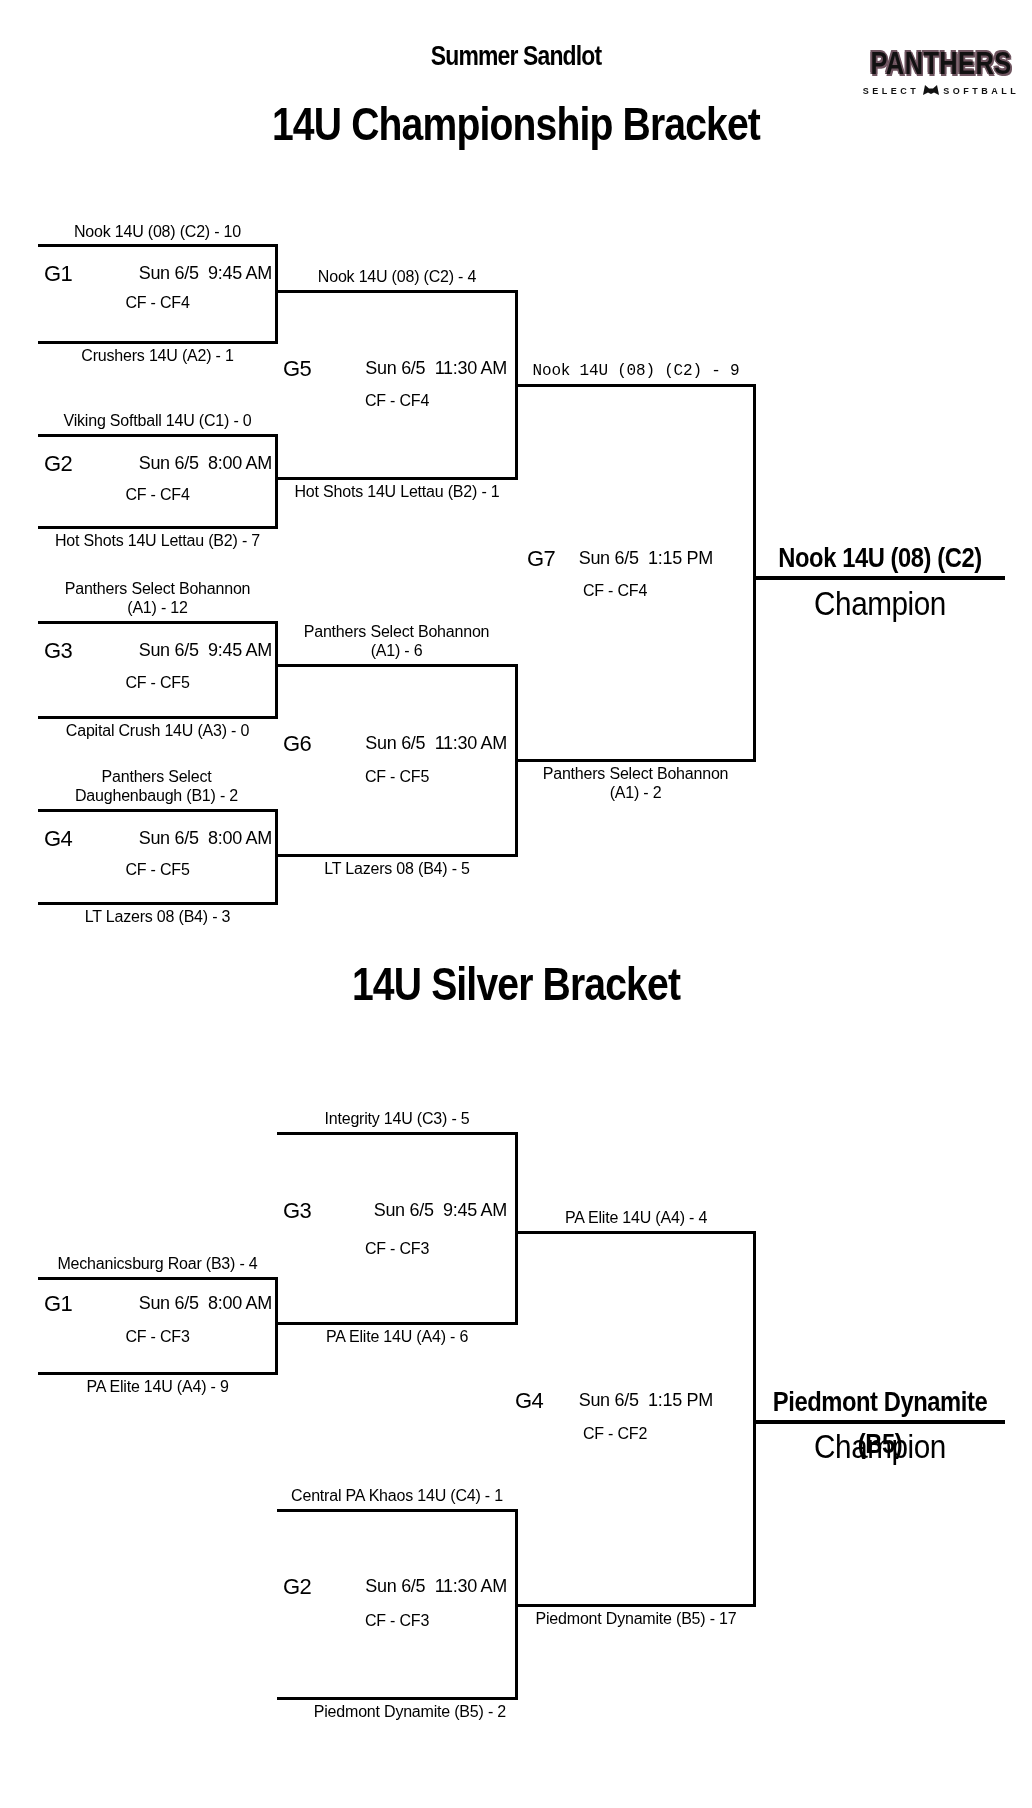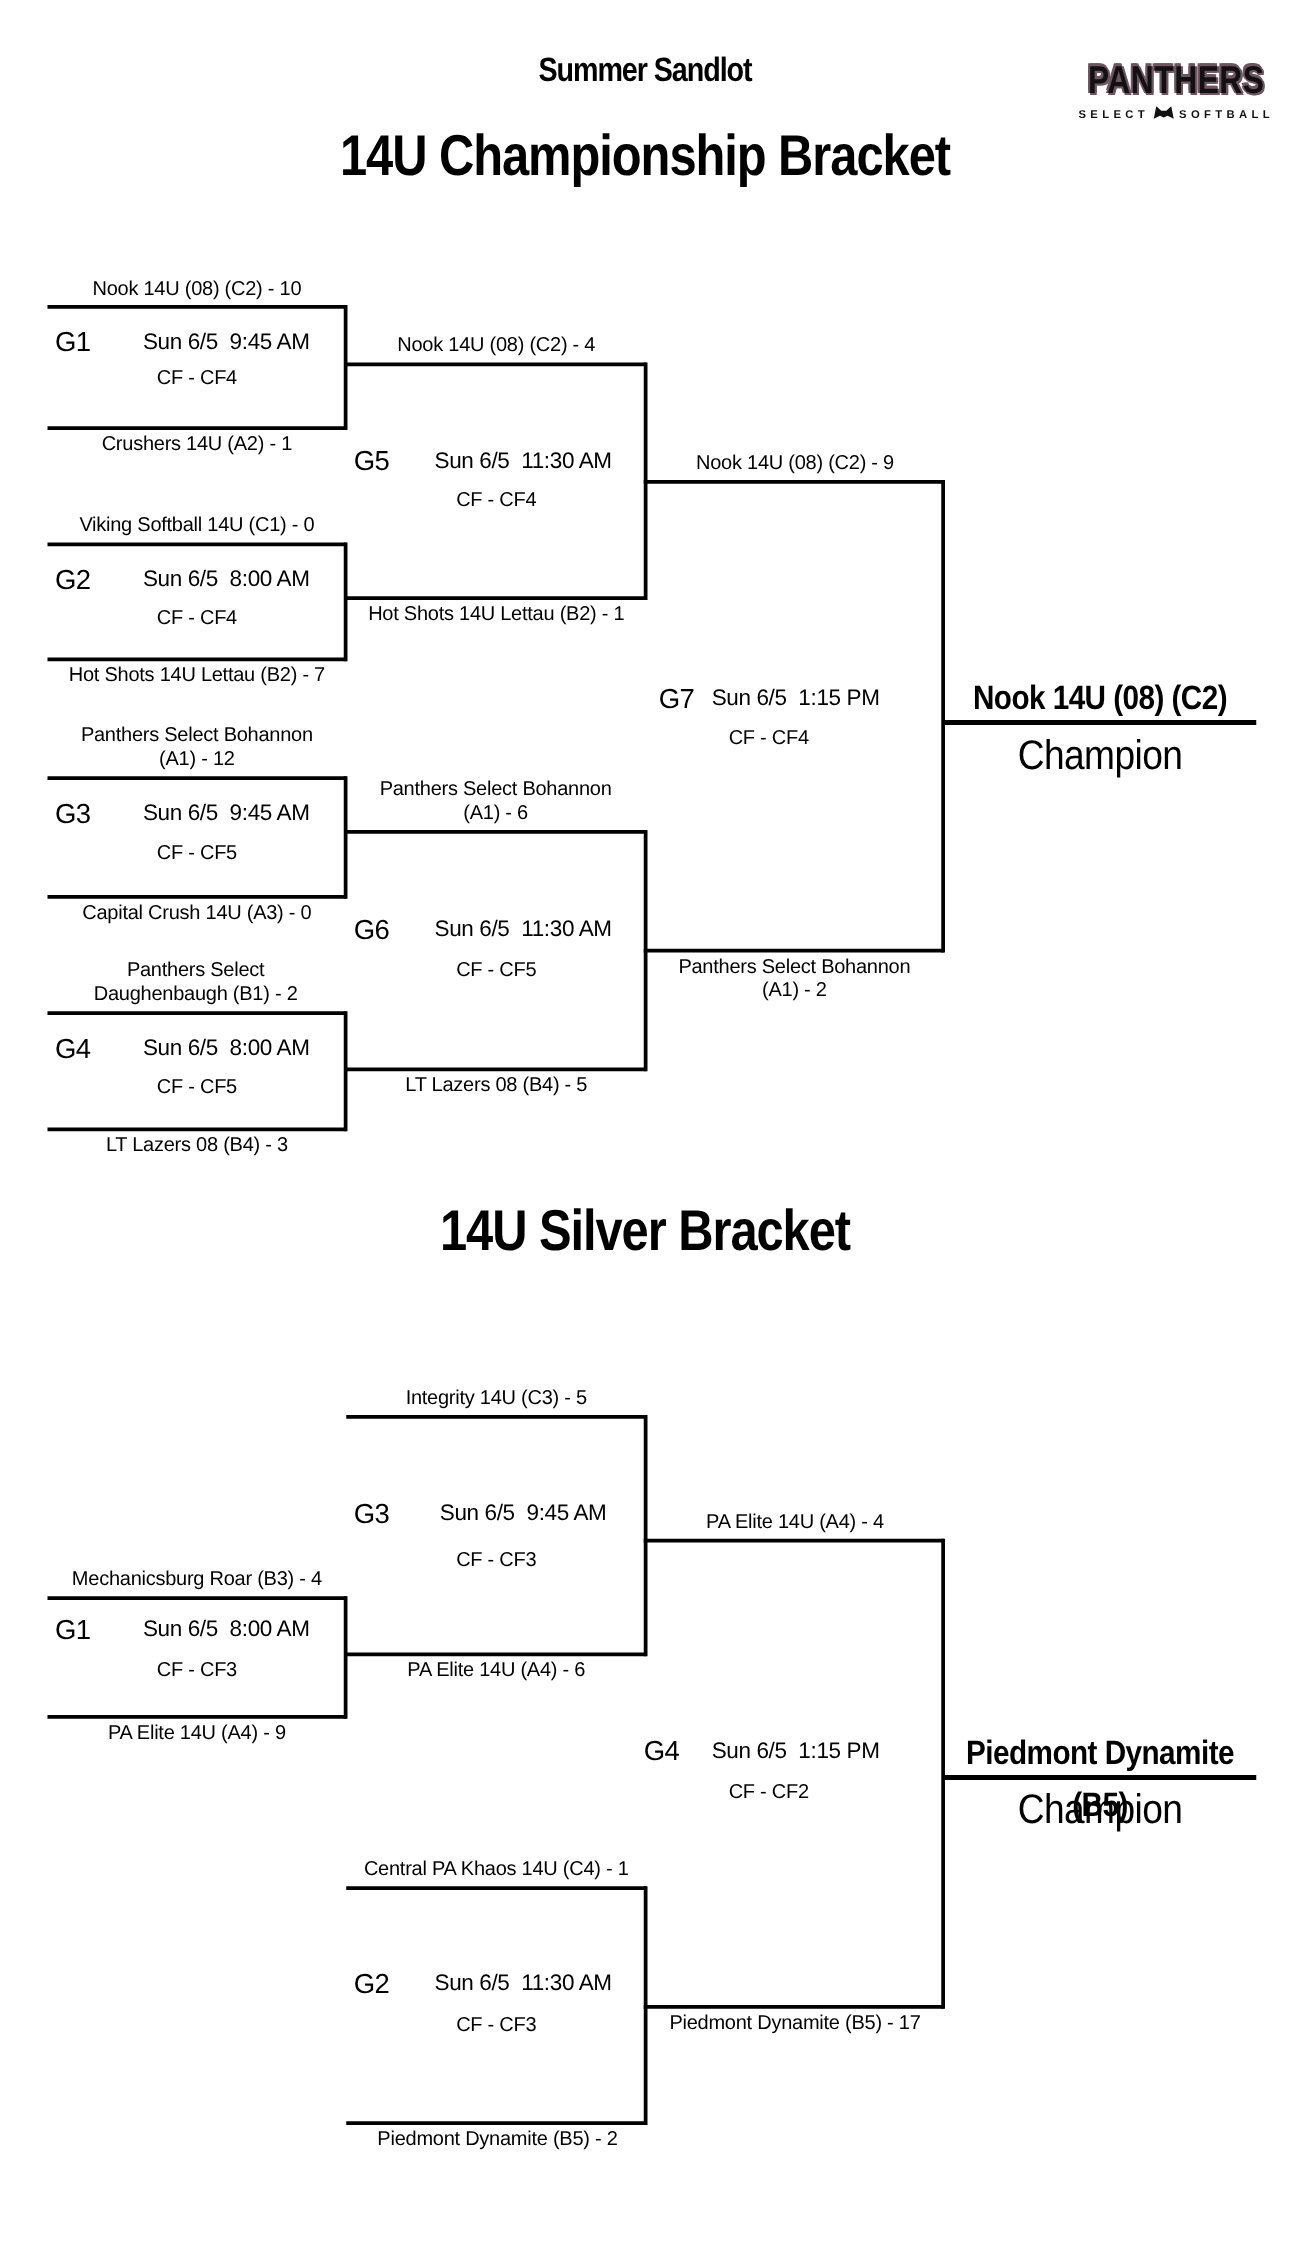--- a/index.html
+++ b/index.html
@@ -7,21 +7,21 @@
         font-family:"Liberation Sans","DejaVu Sans",sans-serif;color:#000;}
   .line{position:absolute;background:#000;}
   .hline{height:3px;}
   .vline{width:3px;}
   .champline{height:4px;}
   .title{position:absolute;font-weight:bold;text-align:center;transform:scaleX(0.85);letter-spacing:-1px;line-height:1.05;}
   .event-title{font-size:27px;}
   .bracket-title{font-size:46px;}
   .team{position:absolute;font-size:16px;letter-spacing:-0.2px;text-align:center;line-height:1.18;}
   .glabel{position:absolute;font-weight:normal;font-size:22px;letter-spacing:-0.5px;}
-  .gtime{position:absolute;font-size:18px;text-align:center;white-space:pre;letter-spacing:-0.3px;}
+  .gtime{position:absolute;font-size:18px;text-align:right;white-space:pre;letter-spacing:-0.3px;}
   .gfield{position:absolute;font-size:16px;text-align:center;letter-spacing:-0.2px;}
   .champ-name{position:absolute;font-weight:bold;font-size:27px;text-align:center;transform:scaleX(0.88);letter-spacing:-0.5px;line-height:1.1;}
   .champ-label{position:absolute;font-size:33px;text-align:center;transform:scaleX(0.9);letter-spacing:-0.5px;}
   
   .logo{position:absolute;left:851px;top:46px;width:180px;text-align:center;}
   .logo-main{font-size:31px;font-weight:900;letter-spacing:0.5px;color:#111;transform:scaleX(0.82);
              text-shadow:2px 0 0 #6f5560,-2px 0 0 #6f5560,0 2px 0 #6f5560,0 -2px 0 #6f5560,2px 2px 0 #6f5560,-2px -2px 0 #6f5560;}
   .logo-sub{margin-top:1px;display:flex;justify-content:center;align-items:center;gap:3px;
             font-size:9px;font-weight:bold;letter-spacing:3.5px;color:#111;}
 </style>
@@ -96,21 +96,21 @@
   <div class="glabel" style="left:44px;top:826px;">G4</div>
   <div class="gtime" style="left:90px;top:828px;width:182px;">Sun 6/5  8:00 AM</div>
   <div class="gfield" style="left:38px;top:861px;width:239px;">CF - CF5</div>
   <div class="team" style="left:38px;width:239px;top:908px;">LT Lazers 08 (B4) - 3</div>
 
   <div class="team" style="left:277px;width:240px;bottom:1521px;">Nook 14U (08) (C2) - 4</div>
   <div class="glabel" style="left:283px;top:356px;">G5</div>
   <div class="gtime" style="left:330px;top:358px;width:177px;">Sun 6/5  11:30 AM</div>
   <div class="gfield" style="left:277px;top:392px;width:240px;">CF - CF4</div>
   <div class="team" style="left:277px;width:240px;top:483px;">Hot Shots 14U Lettau (B2) - 1</div>
-  <div class="team" style="left:517px;width:238px;bottom:1427px;">Nook 14U (08) (C2) - 9</div>
+  <div class="team" style="left:517px;width:238px;bottom:1427px;font-family:Liberation Mono, monospace;">Nook 14U (08) (C2) - 9</div>
 
   <div class="team" style="left:299px;width:195px;bottom:1147px;">Panthers Select Bohannon (A1) - 6</div>
   <div class="glabel" style="left:283px;top:731px;">G6</div>
   <div class="gtime" style="left:330px;top:733px;width:177px;">Sun 6/5  11:30 AM</div>
   <div class="gfield" style="left:277px;top:768px;width:240px;">CF - CF5</div>
   <div class="team" style="left:277px;width:240px;top:860px;">LT Lazers 08 (B4) - 5</div>
   <div class="team" style="left:538px;width:195px;top:765px;">Panthers Select Bohannon (A1) - 2</div>
 
   <div class="glabel" style="left:515px;top:546px;margin-left:12px;">G7</div>
   <div class="gtime" style="left:560px;top:548px;width:153px;">Sun 6/5  1:15 PM</div>
@@ -148,21 +148,21 @@
   <div class="team" style="left:38px;width:239px;bottom:534px;">Mechanicsburg Roar (B3) - 4</div>
   <div class="glabel" style="left:44px;top:1291px;">G1</div>
   <div class="gtime" style="left:90px;top:1293px;width:182px;">Sun 6/5  8:00 AM</div>
   <div class="gfield" style="left:38px;top:1328px;width:239px;">CF - CF3</div>
   <div class="team" style="left:38px;width:239px;top:1378px;">PA Elite 14U (A4) - 9</div>
 
   <div class="team" style="left:277px;width:240px;bottom:302px;">Central PA Khaos 14U (C4) - 1</div>
   <div class="glabel" style="left:283px;top:1574px;">G2</div>
   <div class="gtime" style="left:330px;top:1576px;width:177px;">Sun 6/5  11:30 AM</div>
   <div class="gfield" style="left:277px;top:1612px;width:240px;">CF - CF3</div>
-  <div class="team" style="left:278px;width:240px;top:1703px;">Piedmont Dynamite (B5) - 2</div>
+  <div class="team" style="left:266px;width:240px;top:1703px;text-align:right;">Piedmont Dynamite (B5) - 2</div>
   <div class="team" style="left:517px;width:238px;top:1610px;">Piedmont Dynamite (B5) - 17</div>
 
   <div class="glabel" style="left:515px;top:1388px;">G4</div>
   <div class="gtime" style="left:560px;top:1390px;width:153px;">Sun 6/5  1:15 PM</div>
   <div class="gfield" style="left:517px;top:1425px;width:196px;">CF - CF2</div>
 
   <div class="champ-name" style="left:755px;width:250px;bottom:390px;">Piedmont Dynamite</div>
   <div class="champ-label" style="left:755px;width:250px;top:1428px;">Champion</div>
   <div class="champ-name" style="left:755px;width:250px;top:1430px;">(B5)</div>
 

